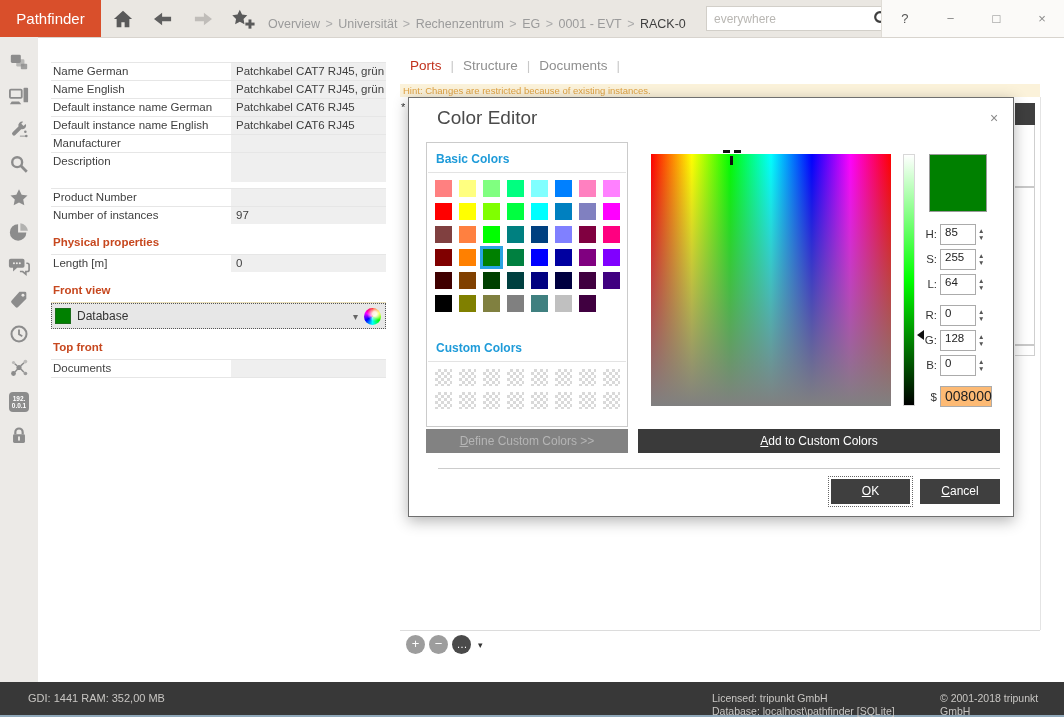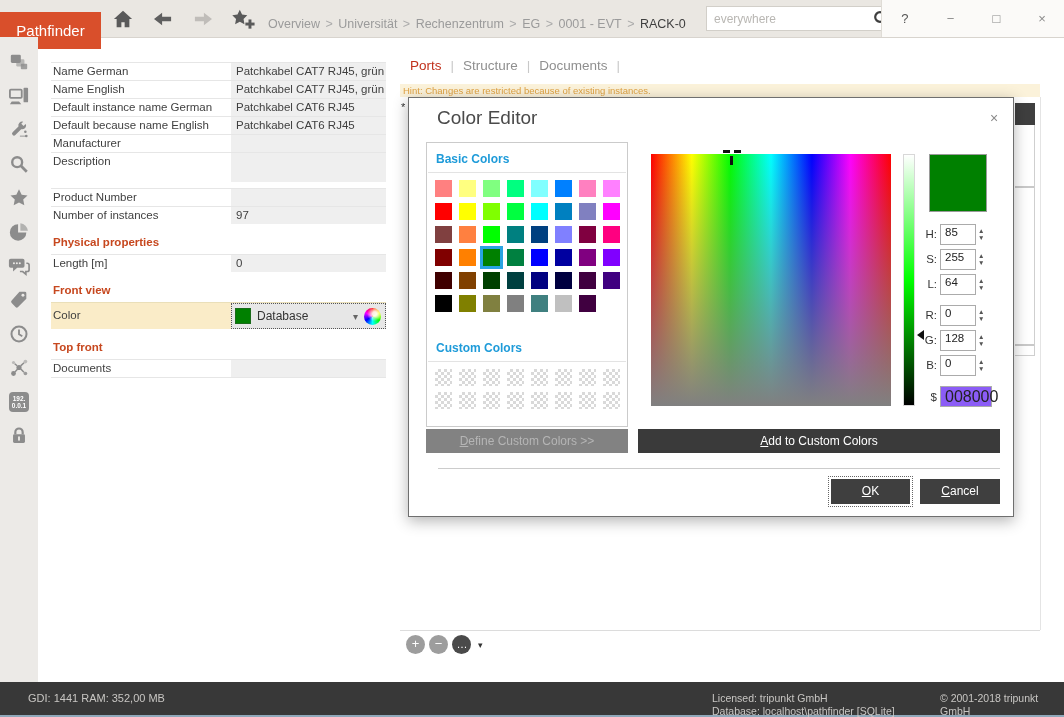--- a/index.html
+++ b/index.html
@@ -1,20 +1,20 @@
 <!DOCTYPE html>
 <html><head>
 <meta charset="utf-8">
 <style>
   html,body{margin:0;padding:0;background:#666;}
   #app{position:relative;width:1064px;height:717px;background:#fff;overflow:hidden;
        font-family:"Liberation Sans",sans-serif;-webkit-font-smoothing:antialiased;}
   
   #topbar{position:absolute;left:0;top:0;width:1064px;height:37px;background:#EAE7E2;border-bottom:1px solid #D8D4CE;}
-  #logo{position:absolute;left:0;top:12px;width:101px;height:37px;background:#D94F2B;color:#fff;
+  #logo{position:absolute;left:0;top:0;width:101px;height:37px;background:#D94F2B;color:#fff;
         font-size:15px;line-height:37px;text-align:center;}
   #nav-icons{position:absolute;left:106px;top:0;height:37px;display:flex;align-items:center;gap:14px;padding-left:4px;}
   #nav-icons .tb-btn{width:26px;height:24px;display:flex;align-items:center;justify-content:center;}
   #breadcrumb{position:absolute;left:268px;top:6px;height:37px;line-height:37px;font-size:12.5px;color:#9B9B9B;white-space:nowrap;}
   #breadcrumb .crumb{color:#9B9B9B;}
   #breadcrumb .crumb.last{color:#3F3F3F;}
   #breadcrumb .crumb-sep{color:#ABABAB;padding:0 2px;}
   #searchbox{position:absolute;left:706px;top:6px;width:174px;height:23px;background:#fff;border:1px solid #D2CFC9;display:flex;align-items:center;}
   #searchbox input{flex:1;border:none;outline:none;background:transparent;font-family:"Liberation Sans",sans-serif;
         font-size:12px;color:#444;padding:0 4px 0 7px;}
@@ -101,21 +101,21 @@
   #hsl-spinners{top:126px;}
   #rgb-spinners{top:207px;}
   .spin-row{display:flex;align-items:center;height:20px;margin-bottom:5px;}
   .spin-label{width:20px;text-align:right;font-size:11.5px;color:#333;margin-right:3px;}
   .spin-box{width:30px;height:18px;border:1px solid #ABABAB;background:#fff;font-size:11.5px;color:#222;
         padding:1px 0 0 4px;}
   .spin-arrows{display:flex;flex-direction:column;justify-content:center;margin-left:2px;}
   .spin-arrows span{font-size:6.5px;line-height:7px;color:#555;}
   #hex-row{position:absolute;left:508px;top:288px;display:flex;align-items:center;}
   #hex-prefix{width:20px;text-align:right;font-size:11.5px;color:#333;margin-right:3px;}
-  #hex-box{width:46px;height:18px;border:1px solid #ABABAB;background:#8b5cf6;font-size:16px;color:#222;padding:1px 0 0 4px;}
+  #hex-box{width:46px;height:18px;border:1px solid #ABABAB;background:#fdba74;font-size:14px;color:#222;padding:1px 0 0 4px;}
   #dlg-hr{position:absolute;left:29px;top:370px;width:562px;border:none;border-top:1px solid #CCC;margin:0;}
   .ok-cancel{position:absolute;top:381px;height:25px;background:#3F3F3F;color:#fff;font-size:12px;
         text-align:center;line-height:25px;box-sizing:border-box;}
   #btn-ok{left:422px;width:79px;outline:1px dotted #666;outline-offset:2px;}
   #btn-cancel{left:511px;width:80px;}
   
   #statusbar{position:absolute;left:0;top:682px;width:1064px;height:35px;background:#383838;color:#C8C6C3;font-size:10.5px;
         border-bottom:2px solid #8FA8BA;box-sizing:border-box;}
   #sb-left{position:absolute;left:28px;top:0;line-height:33px;font-size:11px;}
   .sb-block{position:absolute;top:10px;line-height:13px;}
@@ -262,21 +262,21 @@
       </div>
       <div class="p-row">
         <span class="p-label">Name English</span>
         <span class="p-value">Patchkabel CAT7 RJ45, grün</span>
       </div>
       <div class="p-row">
         <span class="p-label">Default instance name German</span>
         <span class="p-value">Patchkabel CAT6 RJ45</span>
       </div>
       <div class="p-row">
-        <span class="p-label">Default because name English</span>
+        <span class="p-label">Default instance name English</span>
         <span class="p-value">Patchkabel CAT6 RJ45</span>
       </div>
       <div class="p-row">
         <span class="p-label">Manufacturer</span>
         <span class="p-value"></span>
       </div>
       <div class="p-row tall">
         <span class="p-label">Description</span>
         <span class="p-value"></span>
       </div>
@@ -291,21 +291,20 @@
       </div>
       <div class="p-gap"></div>
       <div class="p-heading">Physical properties</div>
       <div class="p-row">
         <span class="p-label">Length [m]</span>
         <span class="p-value">0</span>
       </div>
       <div class="p-gap"></div>
       <div class="p-heading">Front view</div>
       <div class="p-row p-hl">
-        <span class="p-label">Color</span>
         <span class="p-value p-colorwidget">
           <span class="cd-swatch" style="background: rgb(0, 128, 0);"></span>
           <span class="cd-text">Database</span>
           <span class="cd-arrow">▾</span>
           <span class="cd-wheel"></span>
         </span>
       </div>
       <div class="p-gap"></div>
       <div class="p-heading">Top front</div>
       <div class="p-row">

